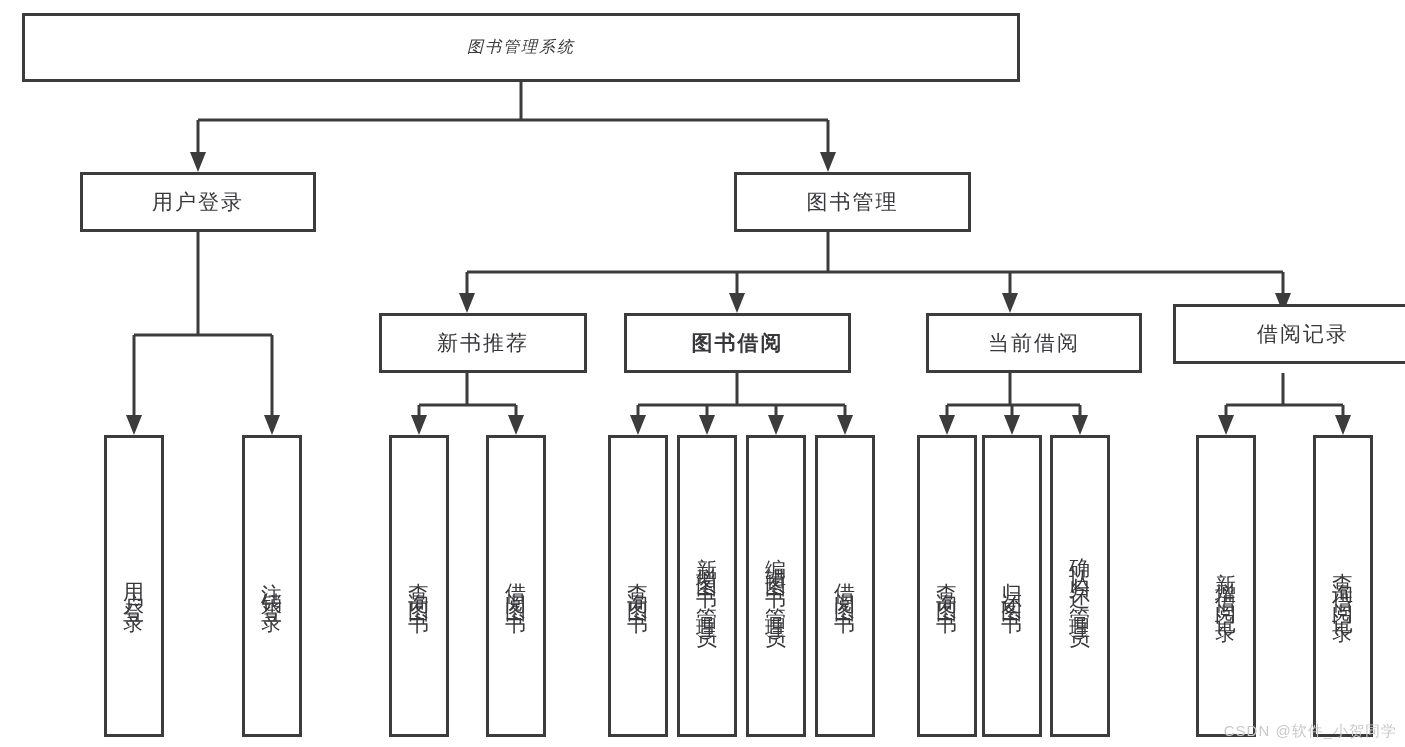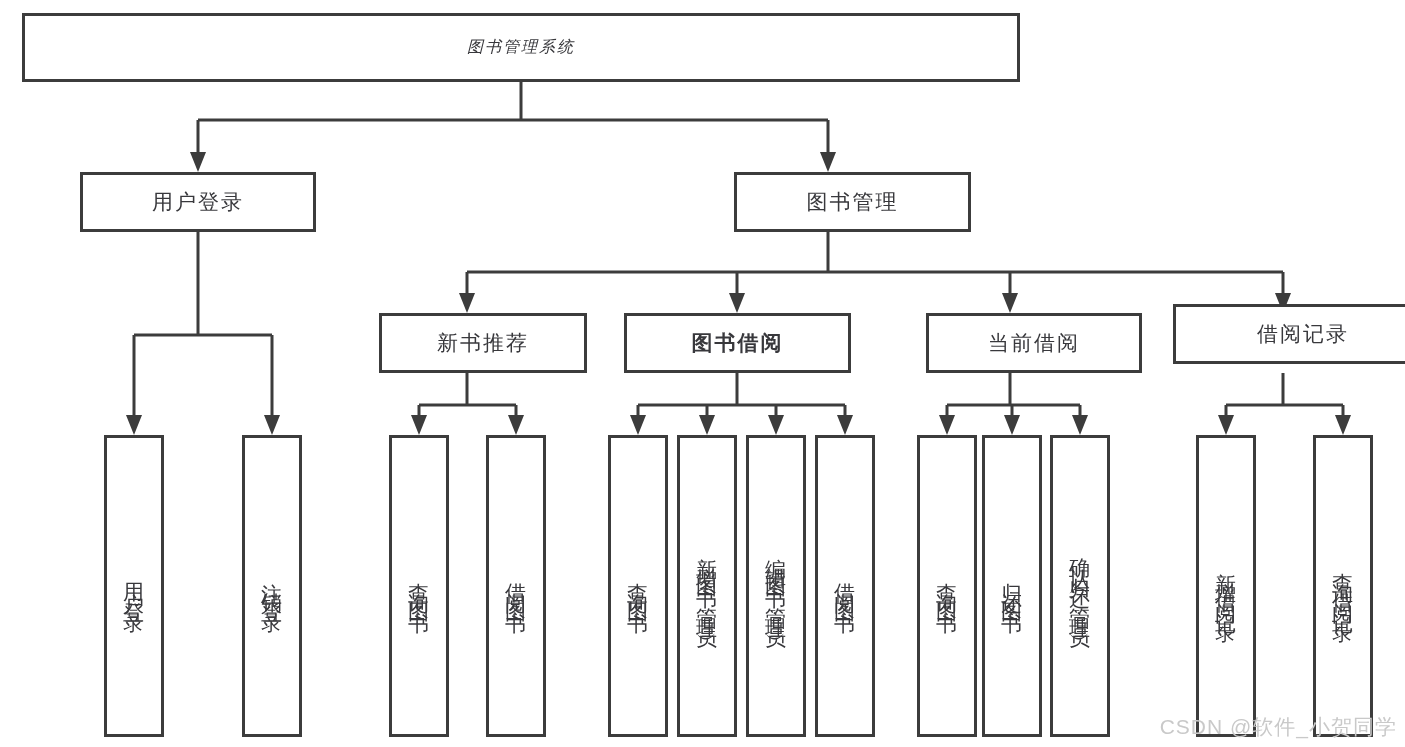--- a/index.html
+++ b/index.html
@@ -24,21 +24,21 @@
     text-orientation:mixed;
     font-size:21px;
     letter-spacing:10px;
     line-height:1;
     white-space:nowrap;
   }
   .watermark{
     position:absolute;
     right:8px;
     bottom:6px;
-    font-size:21px;
+    font-size:15px;
     color:#c9c9c9;
     letter-spacing:1px;
     z-index:5;
   }
 </style>
 </head>
 <body>
 
 <div id="stage">
 

